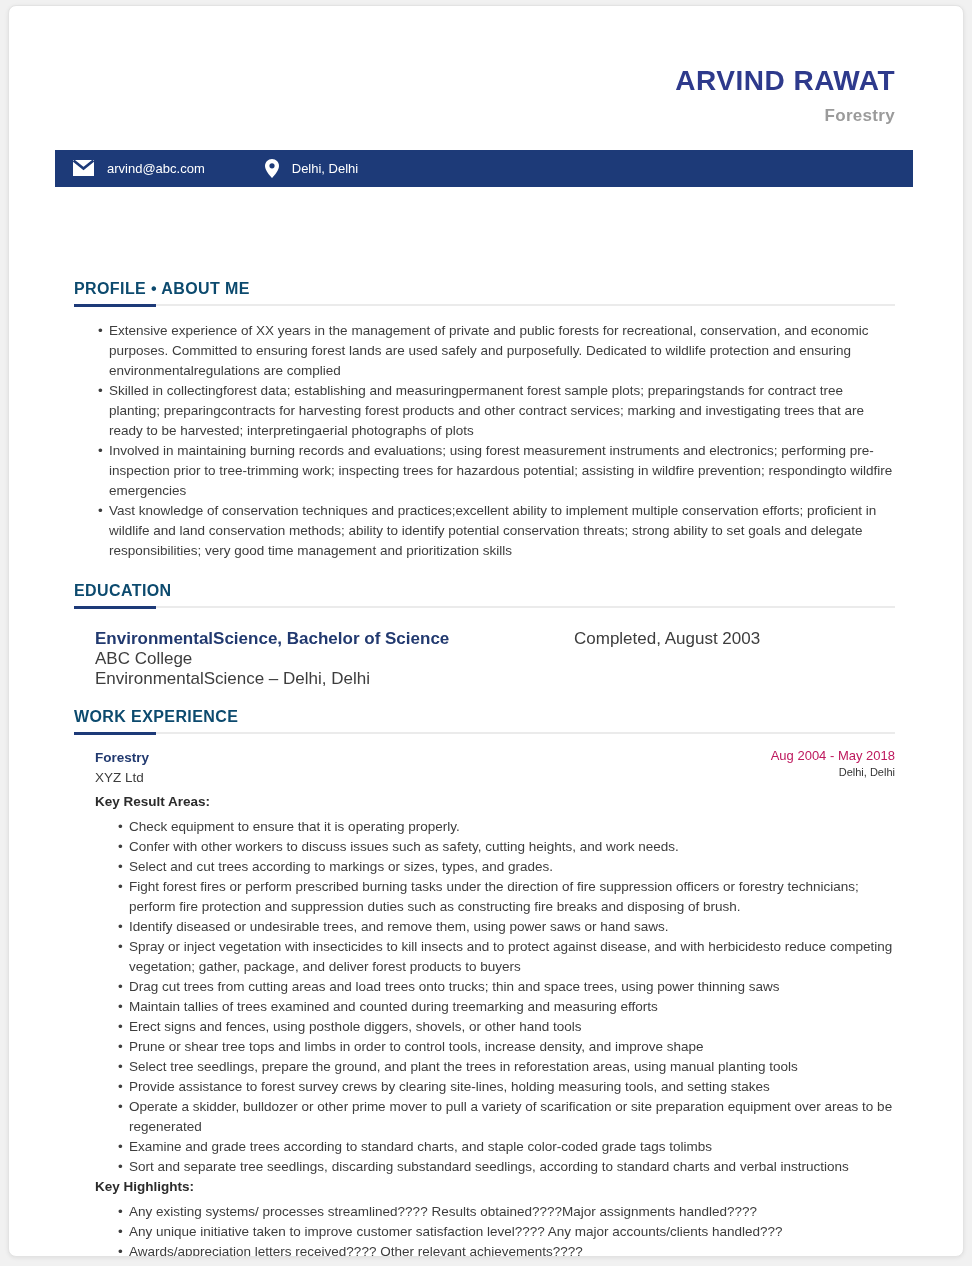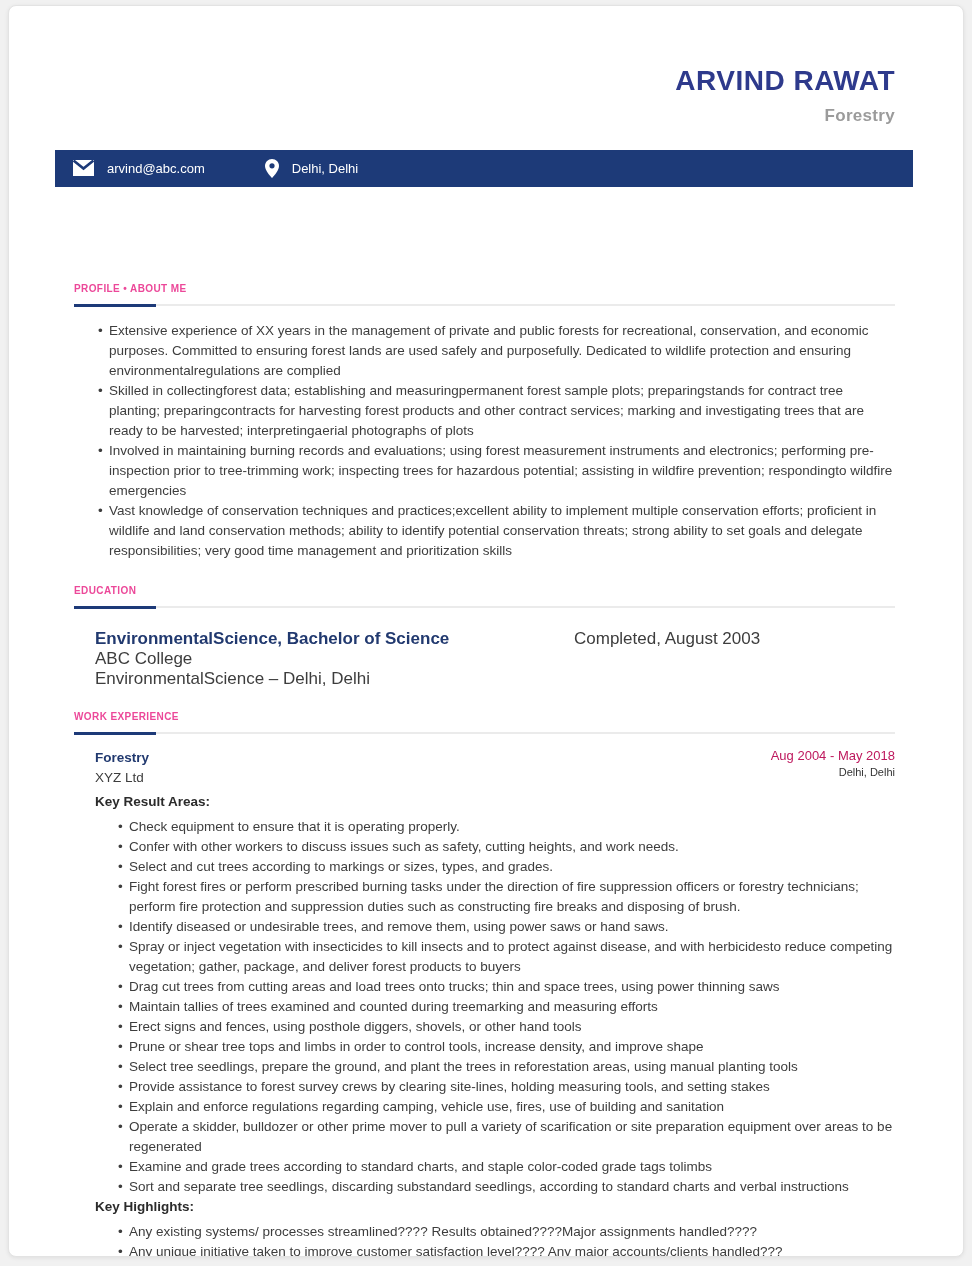--- a/index.html
+++ b/index.html
@@ -47,23 +47,23 @@
   .contact-item { display: flex; align-items: center; }
   .contact-item.email { margin-left: 18px; }
   .contact-item.location { margin-left: 60px; }
   .contact-item .icon { display: inline-flex; margin-right: 13px; }
   .content { padding: 0 68px 0 65px; }
   section.profile { margin-top: 94px; }
   section.education { margin-top: 22px; }
   section.work { margin-top: 20px; }
   .sec-title {
     margin: 0;
-    font-size: 10px;
-    font-weight: bold;
-    color: #ec4899;
+    font-size: 16px;
+    font-weight: bold;
+    color: #0c4a6e;
     letter-spacing: 0.4px;
     line-height: 16px;
   }
   .rule { margin-top: 7px; position: relative; height: 3px; }
   .rule-track { position: absolute; left: 0; right: 0; top: 0; height: 2px; background: #ebebeb; }
   .rule-accent { position: absolute; left: 0; top: 0; width: 82px; height: 3px; background: #1d3a78; }
   ul.bullets {
     list-style: none;
     margin: 0; padding: 0;
     font-size: 13.5px;
@@ -175,21 +175,20 @@
           <li>Select and cut trees according to markings or sizes, types, and grades.</li>
           <li>Fight forest fires or perform prescribed burning tasks under the direction of fire suppression officers or forestry technicians; perform fire protection and suppression duties such as constructing fire breaks and disposing of brush.</li>
           <li>Identify diseased or undesirable trees, and remove them, using power saws or hand saws.</li>
           <li>Spray or inject vegetation with insecticides to kill insects and to protect against disease, and with herbicidesto reduce competing vegetation; gather, package, and deliver forest products to buyers</li>
           <li>Drag cut trees from cutting areas and load trees onto trucks; thin and space trees, using power thinning saws</li>
           <li>Maintain tallies of trees examined and counted during treemarking and measuring efforts</li>
           <li>Erect signs and fences, using posthole diggers, shovels, or other hand tools</li>
           <li>Prune or shear tree tops and limbs in order to control tools, increase density, and improve shape</li>
           <li>Select tree seedlings, prepare the ground, and plant the trees in reforestation areas, using manual planting tools</li>
           <li>Provide assistance to forest survey crews by clearing site-lines, holding measuring tools, and setting stakes</li>
-          <li>Explain and enforce regulations regarding camping, vehicle use, fires, use of building and sanitation</li>
           <li>Operate a skidder, bulldozer or other prime mover to pull a variety of scarification or site preparation equipment over areas to be regenerated</li>
           <li>Examine and grade trees according to standard charts, and staple color-coded grade tags tolimbs</li>
           <li>Sort and separate tree seedlings, discarding substandard seedlings, according to standard charts and verbal instructions</li>
         </ul>
       <div class="block-label highlights">Key Highlights:</div>
       <ul class="bullets lvl2">
           <li>Any existing systems/ processes streamlined???? Results obtained????Major assignments handled????</li>
           <li>Any unique initiative taken to improve customer satisfaction level???? Any major accounts/clients handled???</li>
           <li>Awards/appreciation letters received???? Other relevant achievements????</li>
         </ul>

